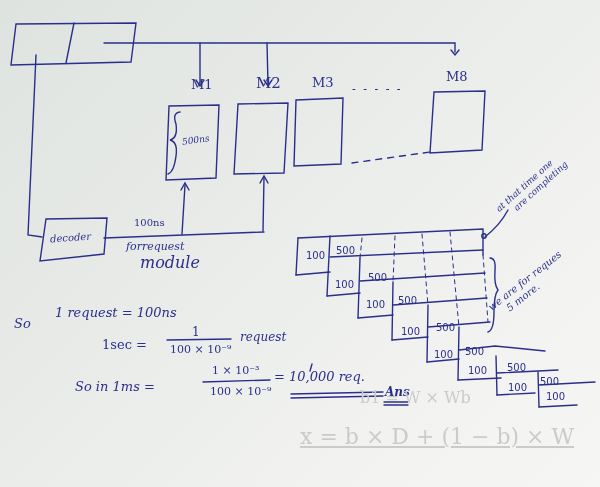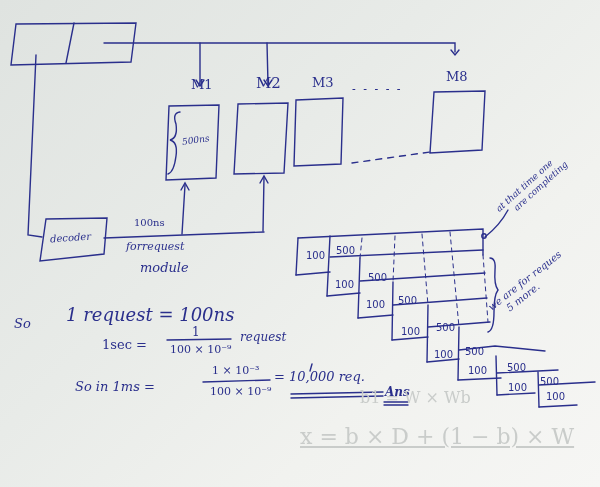--- a/index.html
+++ b/index.html
@@ -105,21 +105,21 @@
 <div class="lbl" style="left:191px;top:78px;font-size:13px;font-style:normal;">M1</div>
 <div class="lbl" style="left:256px;top:76px;font-size:15px;font-style:normal;">M2</div>
 <div class="lbl" style="left:312px;top:76px;font-size:13px;font-style:normal;">M3</div>
 <div class="lbl" style="left:446px;top:70px;font-size:13px;font-style:normal;">M8</div>
 <div class="lbl" style="left:352px;top:84px;font-size:11px;letter-spacing:2px;">- - - - -</div>
 <div class="lbl" style="left:182px;top:136px;font-size:9px;transform:rotate(-8deg);">500ns</div>
 
 <div class="lbl" style="left:50px;top:233px;font-size:10px;transform:rotate(-4deg);">decoder</div>
 <div class="lbl" style="left:134px;top:218px;font-size:10px;font-style:normal;">100ns</div>
 <div class="lbl" style="left:118px;top:241px;font-size:11px;margin-left:8px;">forrequest</div>
-<div class="lbl" style="left:140px;top:261px;font-size:13px;font-style:italic;">module</div>
+<div class="lbl" style="left:140px;top:255px;font-size:16px;font-style:italic;">module</div>
 
 <div class="cell" style="left:306px;top:251px;">100</div>
 <div class="cell" style="left:336px;top:246px;">500</div>
 <div class="cell" style="left:335px;top:280px;">100</div>
 <div class="cell" style="left:368px;top:273px;">500</div>
 <div class="cell" style="left:366px;top:300px;">100</div>
 <div class="cell" style="left:398px;top:296px;">500</div>
 <div class="cell" style="left:401px;top:327px;">100</div>
 <div class="cell" style="left:436px;top:323px;">500</div>
 <div class="cell" style="left:434px;top:350px;">100</div>
@@ -133,21 +133,21 @@
 <div style="position:absolute;left:508px;top:202px;transform:rotate(-42deg);transform-origin:left bottom;">
   <div class="lbl" style="position:static;font-size:9px;">at that time one</div>
   <div class="lbl" style="position:static;font-size:9px;margin-left:14px;margin-top:2px;">are completing</div>
 </div>
 <div style="position:absolute;left:500px;top:300px;transform:rotate(-38deg);transform-origin:left bottom;">
   <div class="lbl" style="position:static;font-size:10px;">we are for reques</div>
   <div class="lbl" style="position:static;font-size:10px;margin-left:14px;margin-top:2px;">5 more.</div>
 </div>
 
 <div class="lbl" style="left:14px;top:317px;font-size:13px;">So</div>
-<div class="lbl" style="left:66px;top:306px;font-size:18px;">1 request = 100ns</div>
+<div class="lbl" style="left:55px;top:306px;font-size:13px;">1 request = 100ns</div>
 <div class="lbl" style="left:102px;top:338px;font-size:13px;font-style:normal;">1sec =</div>
 <div class="lbl" style="left:192px;top:326px;font-size:12px;font-style:normal;">1</div>
 <div class="lbl" style="left:170px;top:344px;font-size:11px;font-style:normal;">100 × 10⁻⁹</div>
 <div class="lbl" style="left:240px;top:331px;font-size:12px;">request</div>
 <div class="lbl" style="left:75px;top:380px;font-size:13px;">So in 1ms =</div>
 <div class="lbl" style="left:212px;top:365px;font-size:11px;font-style:normal;">1 × 10⁻³</div>
 <div class="lbl" style="left:210px;top:386px;font-size:11px;font-style:normal;">100 × 10⁻⁹</div>
 <div class="lbl" style="left:274px;top:370px;font-size:13px;">= 10,000 req.</div>
 <div class="lbl" style="left:385px;top:386px;font-size:12px;font-weight:bold;">Ans</div>
 

